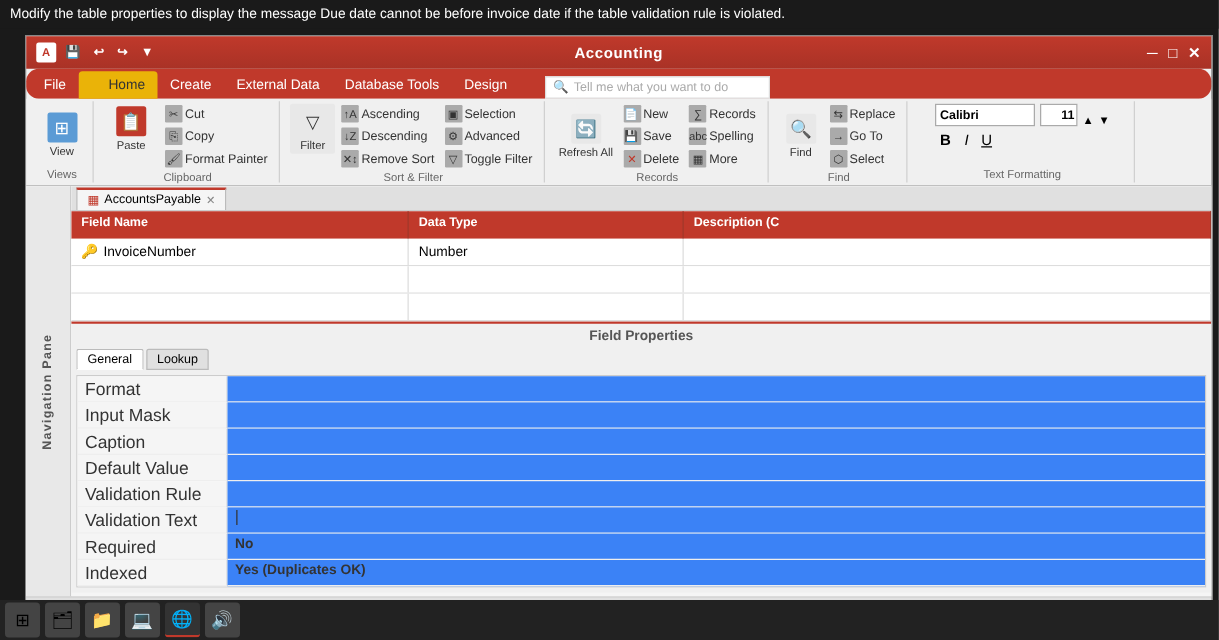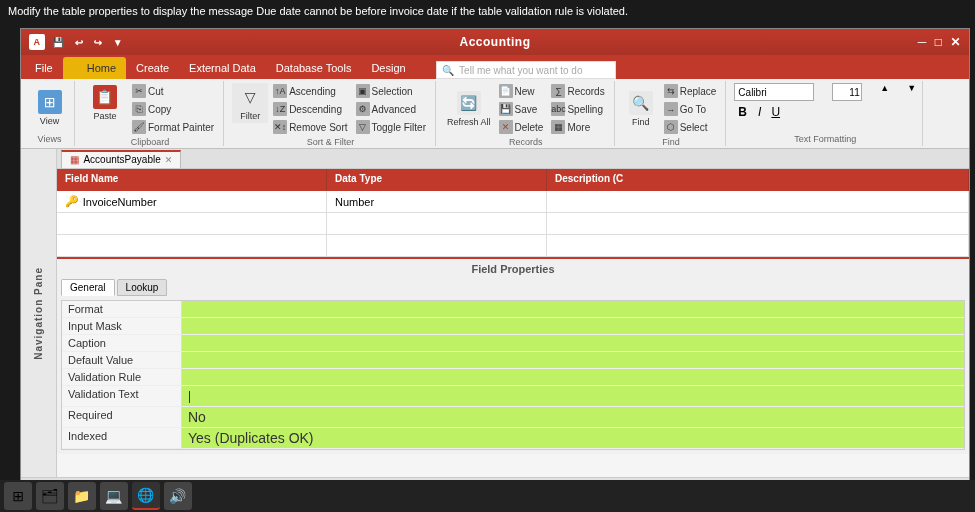--- a/index.html
+++ b/index.html
@@ -65,20 +65,21 @@
       padding: 1px 3px;
     }
 
     
     #ribbon-tabs {
       background: #c0392b;
       display: flex;
       align-items: flex-end;
       padding: 0 4px;
       height: 24px;
+      border-radius: 10px;
     }
 
     .ribbon-tab {
       padding: 3px 10px;
       font-size: 11px;
       color: #fff;
       cursor: pointer;
       border-radius: 3px 3px 0 0;
       height: 22px;
       display: flex;
@@ -332,34 +333,35 @@
 
     .prop-grid {
       display: grid;
       grid-template-columns: 120px 1fr;
       gap: 0;
       background: #fff;
       border: 1px solid #ccc;
     }
 
     .prop-label {
-      font-size: 11px;
+      font-size: 14px;
       color: #333;
       padding: 2px 6px;
       border-bottom: 1px solid #eee;
       border-right: 1px solid #ddd;
       background: #f5f5f5;
     }
 
     .prop-value {
-      font-size: 14px;
+      font-size: 11px;
       color: #333;
       padding: 2px 6px;
       border-bottom: 1px solid #eee;
-      background: #bef264;
+      background: #3b82f6;
+      font-weight: bold;
     }
 
     
     #status-bar {
       background: #e0e0e0;
       border-top: 1px solid #ccc;
       height: 20px;
       display: flex;
       align-items: center;
       padding: 0 8px;
@@ -582,21 +584,21 @@
             <div class="small-icon">⬡</div>
             <span>Select</span>
           </div>
         </div>
       </div>
       <div class="ribbon-group-label">Find</div>
     </div>
 
     <div class="ribbon-group" style="min-width:180px;">
       <div class="ribbon-group-content" style="flex-direction:column;gap:2px;align-items:flex-start;">
-        <div style="display:flex;align-items:flex-start;gap:18px;">
+        <div style="display:flex;align-items:flex-end;gap:4px;font-weight:bold;">
           <div class="font-box" style="width:80px;">
             <span>Calibri</span>
           </div>
           <div class="font-box" style="width:30px;padding-left:16px;">
             <span>11</span>
           </div>
           <span style="font-size:9px;cursor:pointer;">▲</span>
           <span style="font-size:9px;cursor:pointer;">▼</span>
         </div>
         <div style="display:flex;align-items:center;gap:4px;">

